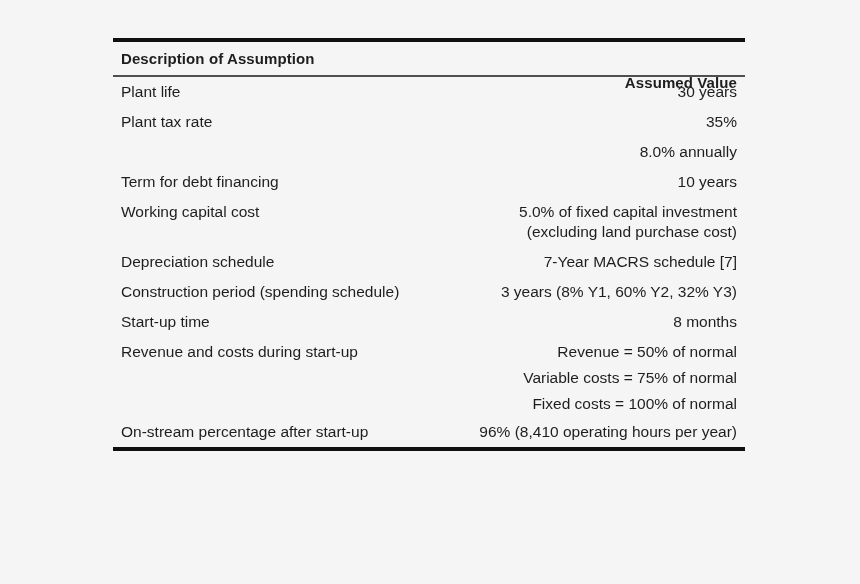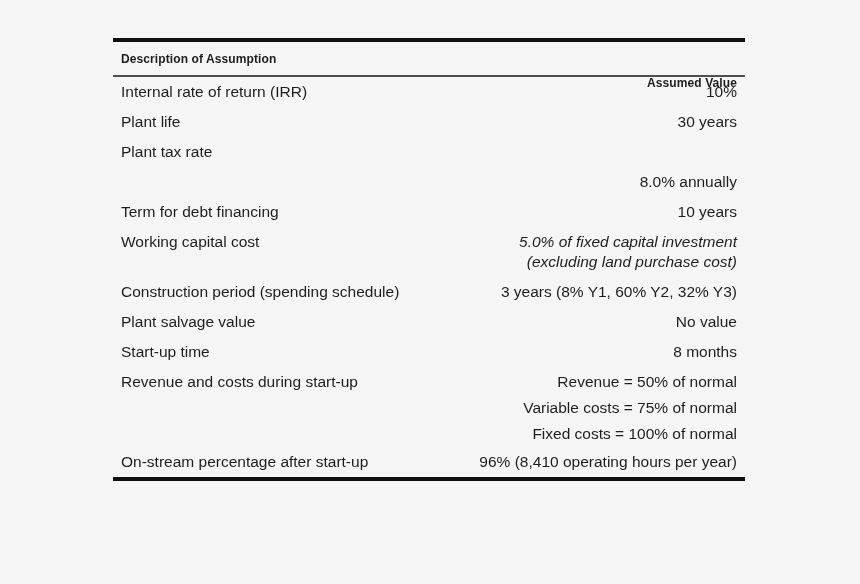--- a/index.html
+++ b/index.html
@@ -23,21 +23,21 @@
   }
   .rule { width: 100%; }
   .rule.heavy { height: 4px; background: #101010; }
   .rule.light { height: 2px; background: #4f4f4f; }
   .header-row {
     display: flex;
     justify-content: space-between;
     align-items: center;
     height: 33px;
     padding: 0 8px;
-    font-size: 12px;
+    font-size: 15px;
     font-weight: bold;
     letter-spacing: 0.1px;
   }
   .header-row .col-desc { text-align: left; white-space: nowrap; }
   .header-row .col-value { text-align: right; white-space: nowrap; margin-top: 48px; }
   .rows { width: 100%; }
   .row {
     display: flex;
     justify-content: space-between;
     align-items: flex-start;
@@ -51,80 +51,77 @@
   }
   .row .value {
     text-align: right;
     flex: 1 1 auto;
   }
   .row .value-line {
     line-height: 30px;
     white-space: nowrap;
   }
   
-  .row.lines-2 .value { padding: 5px 0; font-style: italic; }
+  .row.lines-2 .value { padding: 5px 0; }
   .row.lines-2 .value-line { line-height: 20px; }
   
   .row.lines-3 .value { padding-top: 2px; }
   .row.lines-3 .value-line { line-height: 26px; }
 </style>
 </head>
 <body>
 
 <div class="assumptions-table">
   <div class="rule heavy"></div>
   <div class="header-row">
     <div class="col-desc">Description of Assumption</div>
     <div class="col-value">Assumed Value</div>
   </div>
   <div class="rule light"></div>
   <div class="rows">
       <div class="row lines-1">
-    <div class="desc">Internal rate of return (IRR)</div>
-    <div class="value">
-          <div class="value-line">10%</div>
-        </div>
-  </div>
-      <div class="row lines-1">
     <div class="desc">Plant life</div>
     <div class="value">
           <div class="value-line">30 years</div>
         </div>
   </div>
       <div class="row lines-1">
     <div class="desc">Plant tax rate</div>
+    <div class="value">
+          <div class="value-line">35%</div>
+        </div>
   </div>
       <div class="row lines-1">
     <div class="value">
           <div class="value-line">8.0% annually</div>
         </div>
   </div>
       <div class="row lines-1">
     <div class="desc">Term for debt financing</div>
     <div class="value">
           <div class="value-line">10 years</div>
         </div>
   </div>
       <div class="row lines-2">
     <div class="desc">Working capital cost</div>
     <div class="value">
           <div class="value-line">5.0% of fixed capital investment</div>
           <div class="value-line">(excluding land purchase cost)</div>
         </div>
   </div>
       <div class="row lines-1">
+    <div class="desc">Depreciation schedule</div>
+    <div class="value">
+          <div class="value-line">7-Year MACRS schedule [7]</div>
+        </div>
+  </div>
+      <div class="row lines-1">
     <div class="desc">Construction period (spending schedule)</div>
     <div class="value">
           <div class="value-line">3 years (8% Y1, 60% Y2, 32% Y3)</div>
-        </div>
-  </div>
-      <div class="row lines-1">
-    <div class="desc">Plant salvage value</div>
-    <div class="value">
-          <div class="value-line">No value</div>
         </div>
   </div>
       <div class="row lines-1">
     <div class="desc">Start-up time</div>
     <div class="value">
           <div class="value-line">8 months</div>
         </div>
   </div>
       <div class="row lines-3">
     <div class="desc">Revenue and costs during start-up</div>

